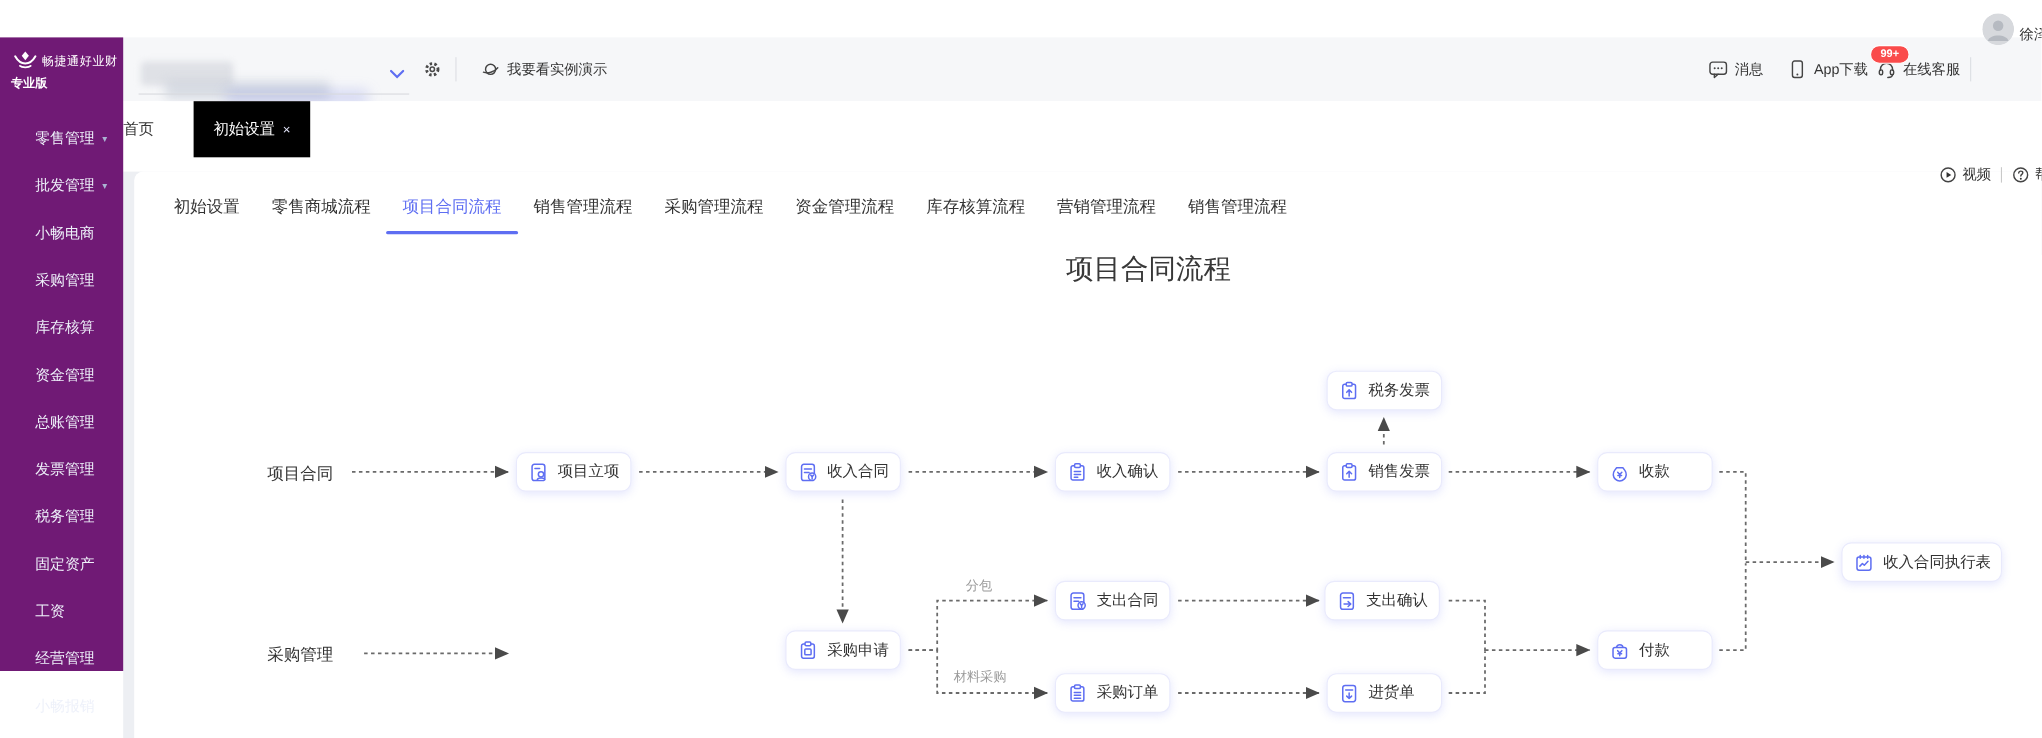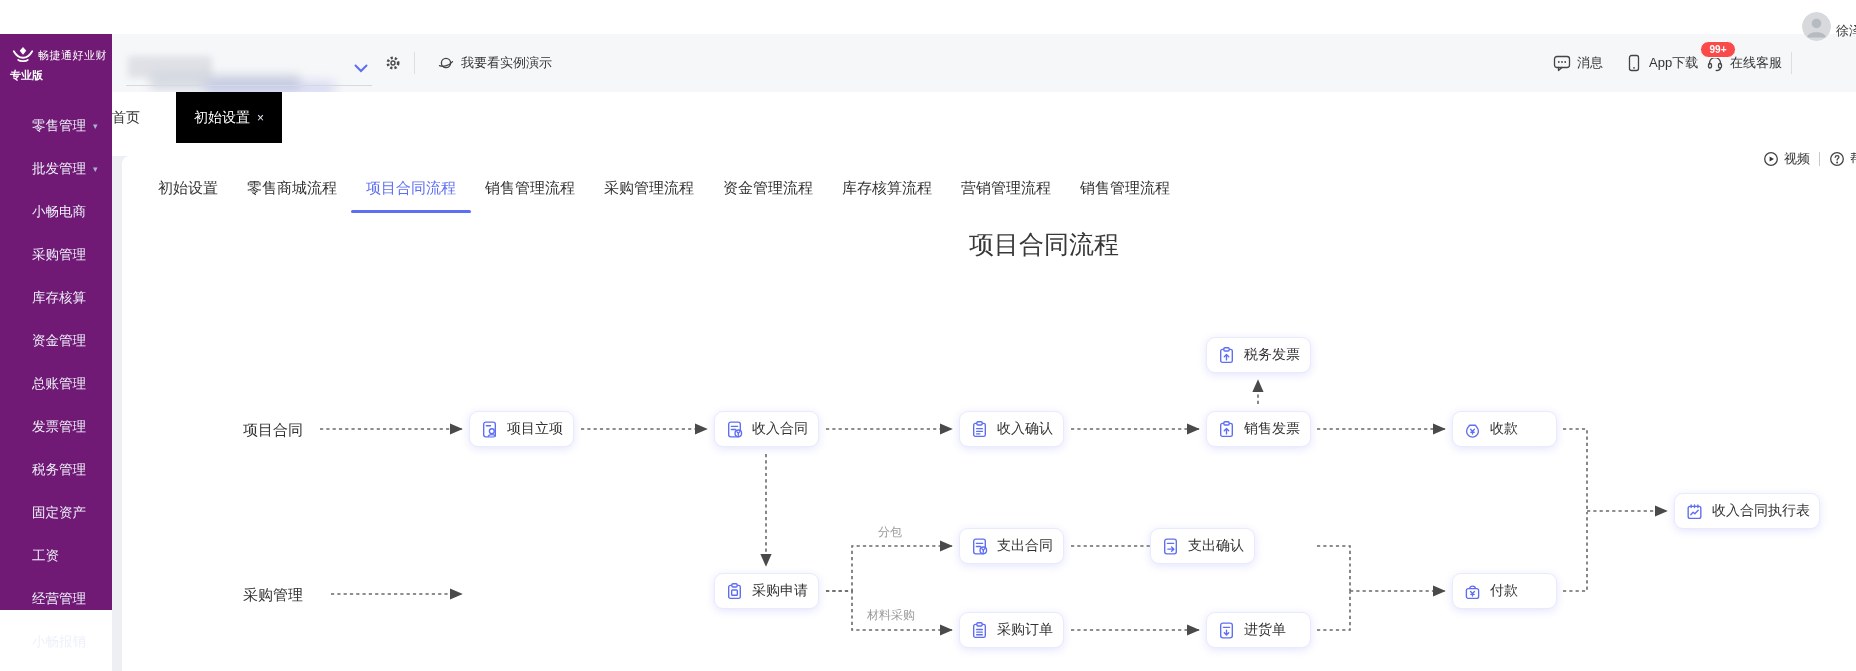--- a/index.html
+++ b/index.html
@@ -287,21 +287,21 @@
     </div>
     <div class="flow-node" style="left: 959px; top: 528px; width: 105px; height: 36px;">
       <svg class="nicon" viewBox="0 0 18 18">
         <rect x="3.5" y="2" width="11" height="14" rx="2"></rect>
         <path d="M6 6h6M6 9h4"></path>
         <circle cx="12.6" cy="12.6" r="3.1" fill="#fff"></circle>
         <path d="M11.4 11.2l1.2 1.5 1.2-1.5M12.6 12.7v1.7"></path>
       </svg>
       <span class="nlabel">支出合同</span>
     </div>
-    <div class="flow-node" style="left: 1150px; top: 528px; width: 105px; height: 36px;">
+    <div class="flow-node" style="left: 1204px; top: 528px; width: 105px; height: 36px;">
       <svg class="nicon" viewBox="0 0 18 18">
         <rect x="3.5" y="2" width="11" height="14" rx="2"></rect>
         <path d="M6 6h6"></path>
         <path d="M6.5 11.5h5.5M10 9.4l2.3 2.1L10 13.6"></path>
       </svg>
       <span class="nlabel">支出确认</span>
     </div>
     <div class="flow-node" style="left: 959px; top: 612px; width: 105px; height: 36px;">
       <svg class="nicon" viewBox="0 0 18 18">
         <rect x="3.5" y="3.2" width="11" height="12.3" rx="1.6"></rect>

